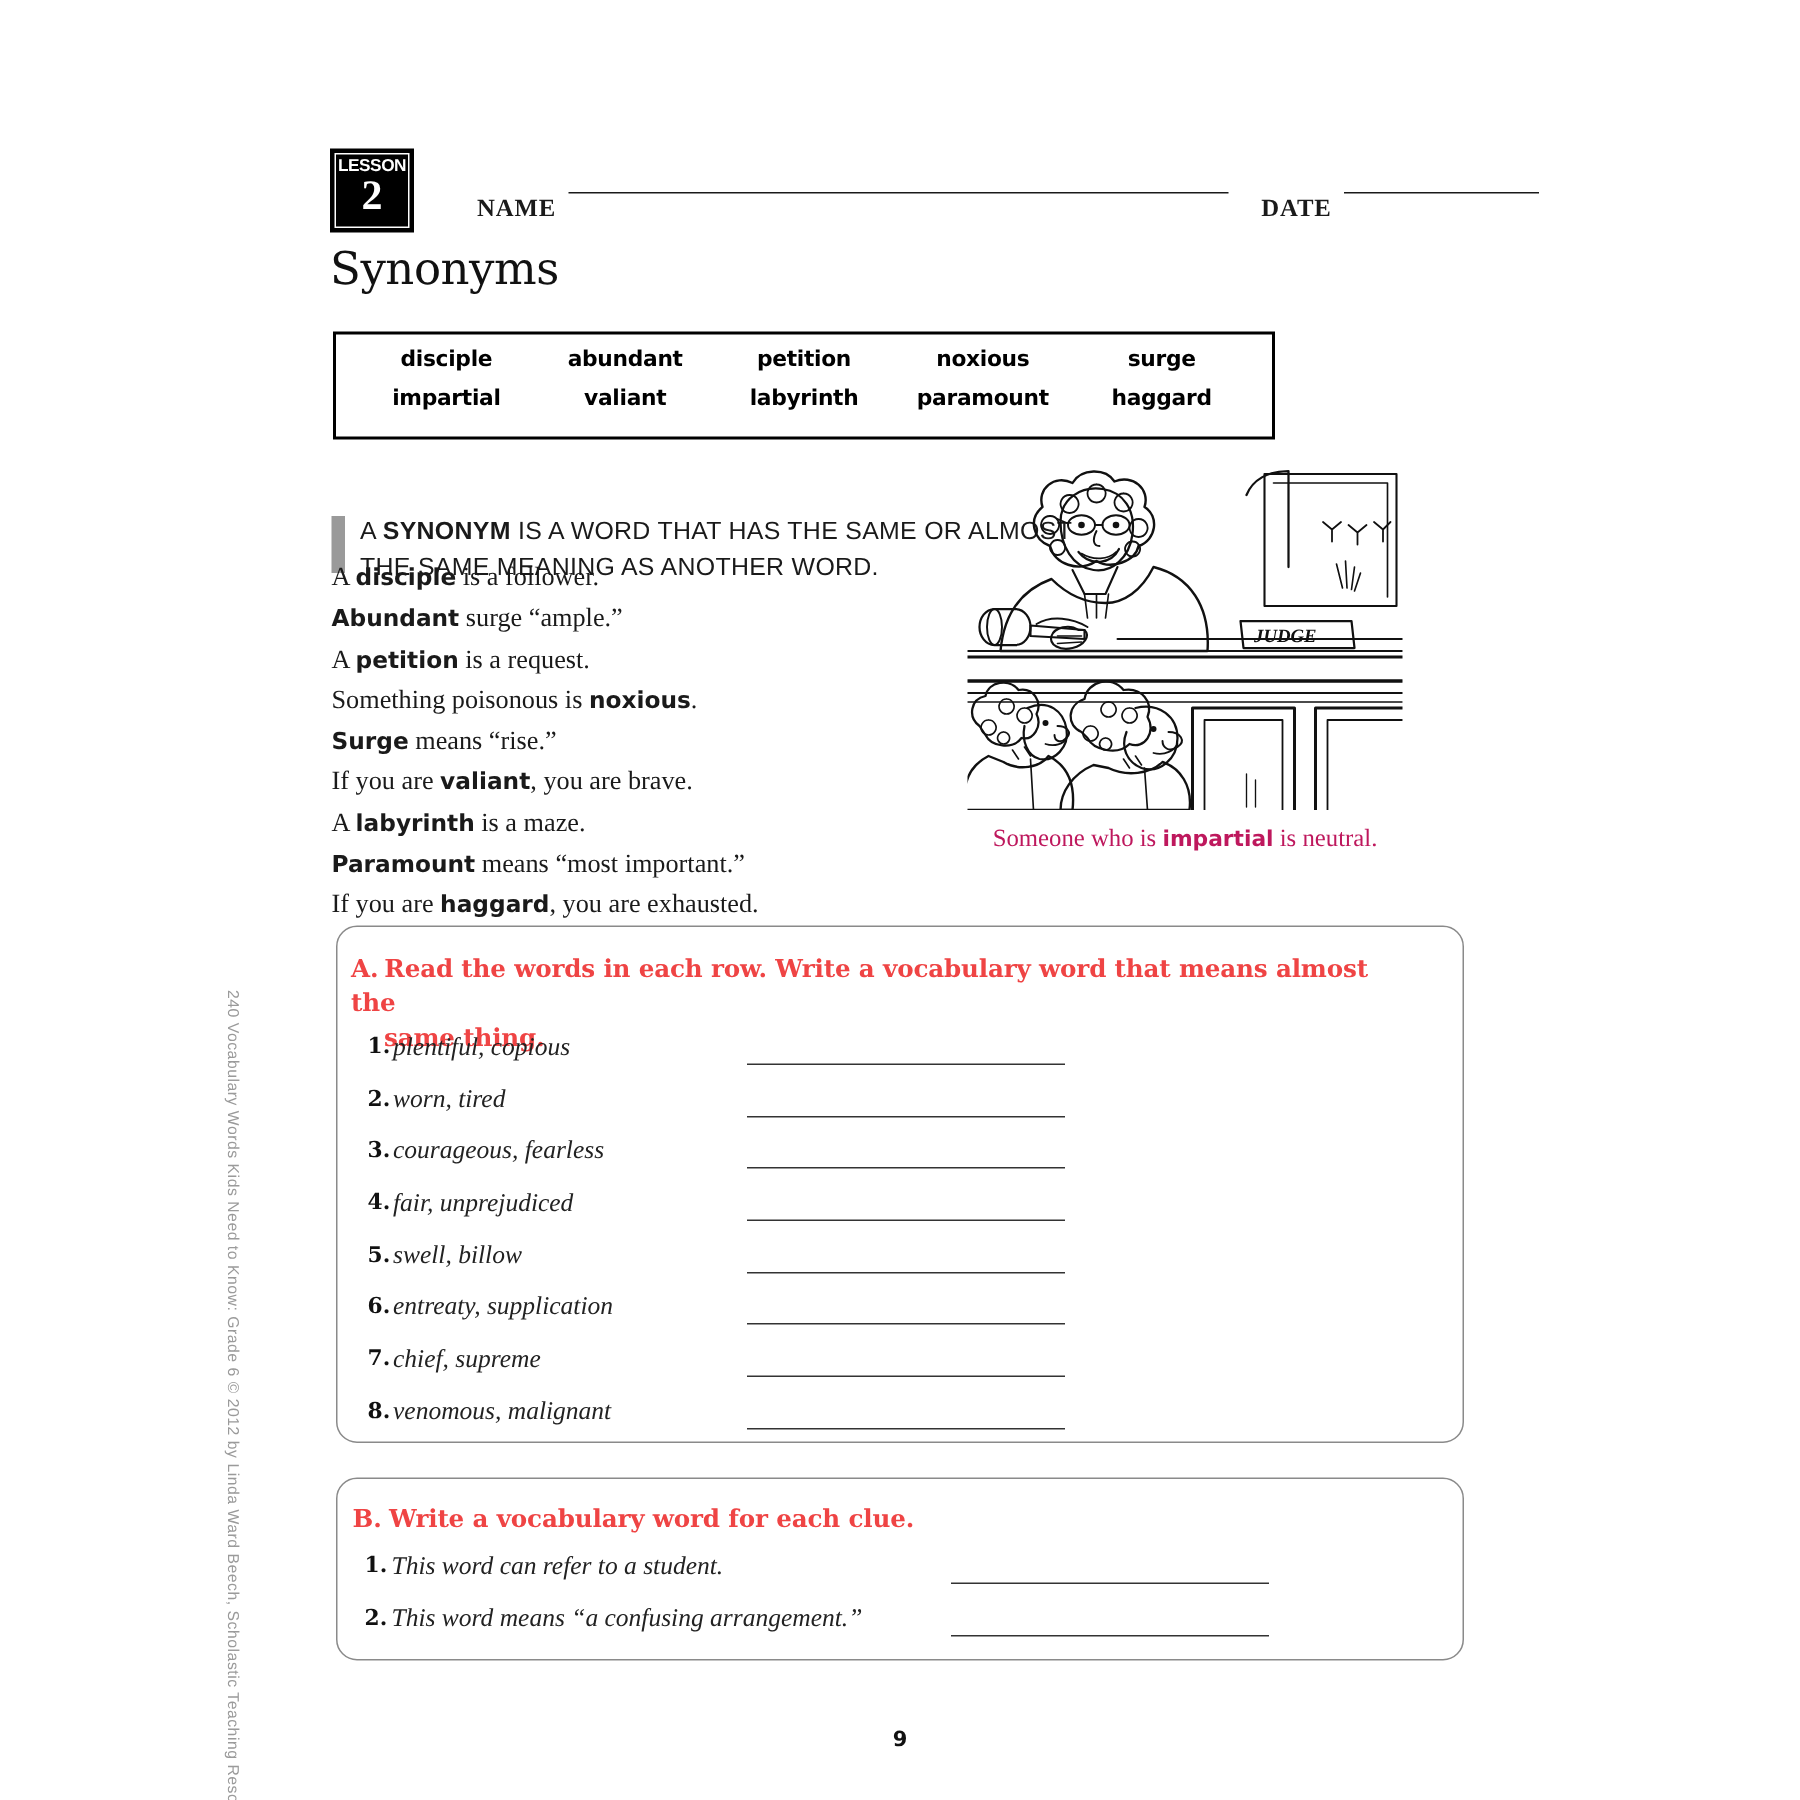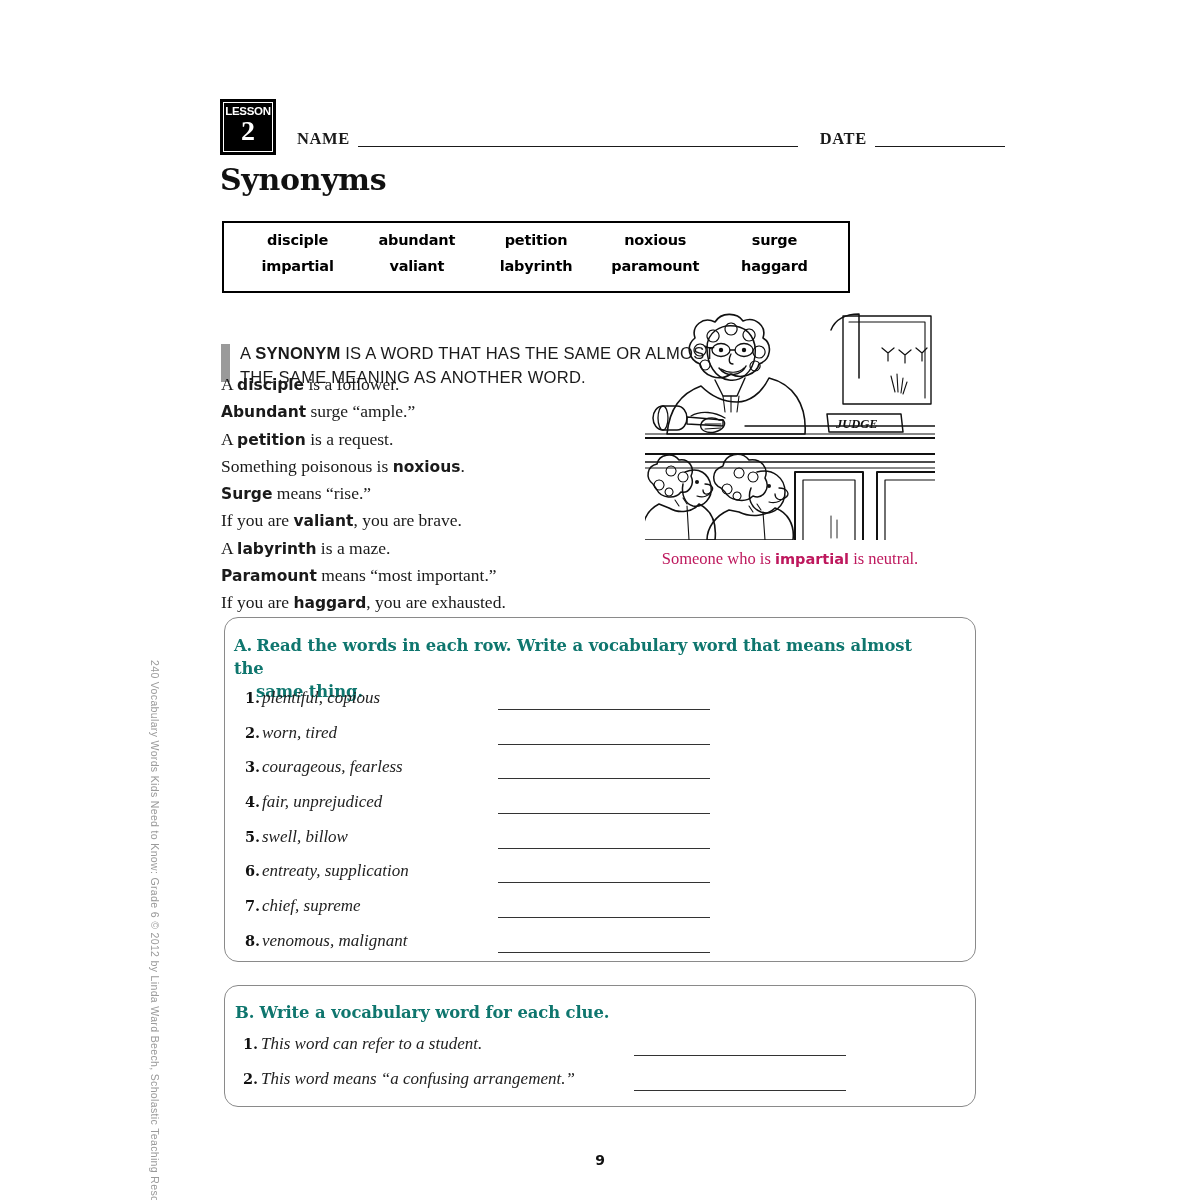--- a/index.html
+++ b/index.html
@@ -64,25 +64,25 @@
   .lesson-num {
     color: #ffffff;
     font-family: "Liberation Serif", serif;
     font-weight: bold;
     font-size: 28px;
     line-height: 30px;
     margin-top: -1px;
   }
   .name-row {
     position: absolute;
-    left: 77px;
+    left: 98px;
     top: 30px;
     width: 640px;
     display: flex;
-    align-items: flex-end;
+    align-items: flex-start;
   }
   .field-label {
     font-family: "Liberation Serif", serif;
     font-weight: bold;
     font-size: 16.5px;
     letter-spacing: 0.6px;
     white-space: nowrap;
   }
   .rule {
     border-bottom: 1.3px solid #1a1a1a;
@@ -93,21 +93,21 @@
   .name-rule { flex: 0 0 440px; margin-left: 8px; }
   .date-gap  { flex: 0 0 22px; }
   .date-rule { flex: 0 0 130px; margin-left: 8px; }
 
   
   #title {
     position: absolute;
     left: 220px;
     top: 162px;
     font-family: "DejaVu Serif", serif;
-    font-weight: bold;
+    font-weight: normal;
     font-size: 30px;
     letter-spacing: -0.3px;
     color: #111;
   }
 
   
   #word-bank {
     position: absolute;
     left: 222px;
     top: 221px;
@@ -224,21 +224,21 @@
     left: 224px;
     top: 985px;
     width: 752px;
     height: 122px;
   }
   .panel-head {
     position: absolute;
     font-family: "DejaVu Serif", serif;
     font-weight: bold;
     font-size: 16.4px;
-    color: #0f766e;
+    color: #ef4444;
     letter-spacing: -0.1px;
     line-height: 23px;
   }
   #head-a {
     left: 234px;
     top: 634px;
     width: 690px;
   }
   #head-a .letter { margin-right: 4px; }
   #head-a .indent { display: block; padding-left: 22px; }

